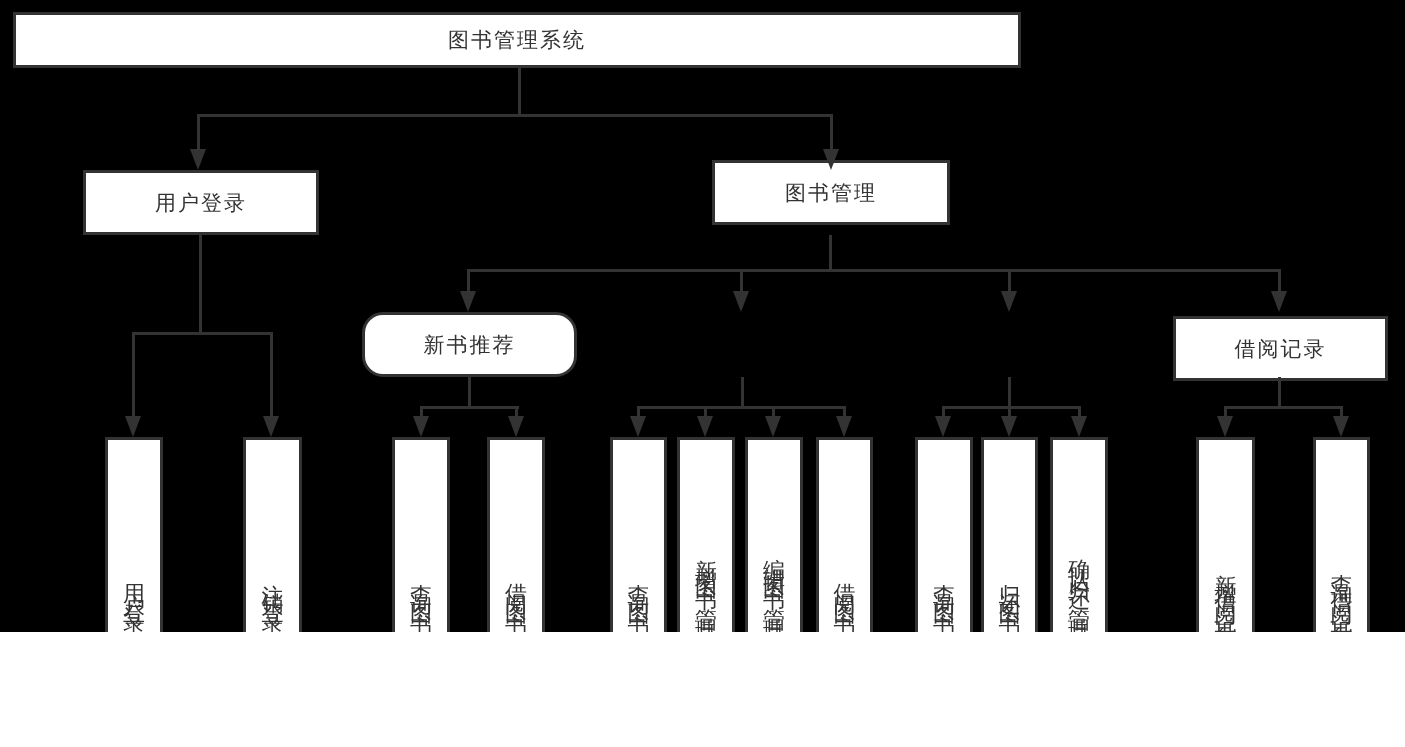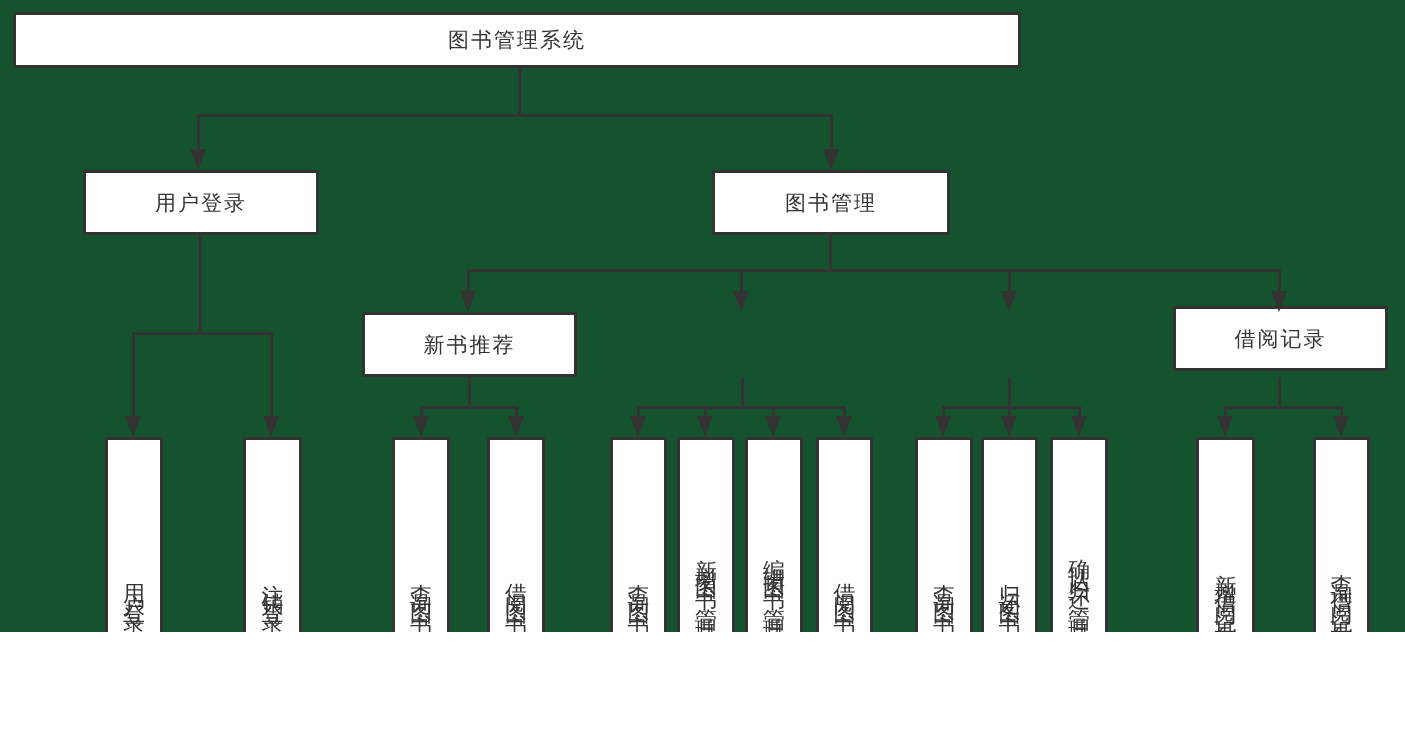--- a/index.html
+++ b/index.html
@@ -1,17 +1,17 @@
 <!DOCTYPE html>
 <html><head>
 <meta charset="utf-8">
 <style>
   html,body{margin:0;padding:0;background:#fff;}
   .stage{
-    position:relative;width:1405px;height:632px;background:#14532d;
+    position:relative;width:1405px;height:632px;background:#000000;
     font-family:"DejaVu Sans","Liberation Sans",sans-serif;overflow:hidden;
   }
   .box{
     position:absolute;box-sizing:border-box;border:3px solid #333333;background:#ffffff;
     display:flex;align-items:center;justify-content:center;
     color:#333333;font-size:21px;letter-spacing:2px;white-space:nowrap;
   }
   .leaf{
     writing-mode:vertical-rl;text-orientation:mixed;
     font-size:22px;letter-spacing:10px;line-height:1;
@@ -22,25 +22,25 @@
     border-left:8px solid transparent;border-right:8px solid transparent;
     border-top:21px solid #333333;
   }
   .watermark{
     position:absolute;left:1186px;top:714px;
     color:#9b9ca7;font-size:21px;letter-spacing:1px;white-space:nowrap;
   }
   
   .n-root{left:13px;top:12px;width:1008px;height:56px;}
   .n-userlogin{left:83px;top:170px;width:236px;height:65px;}
-  .n-bookmgmt{left:712px;top:170px;width:238px;height:65px;}
-  .n-newbook{left:362px;top:312px;width:215px;height:65px;}
+  .n-bookmgmt{left:712px;top:160px;width:238px;height:65px;}
+  .n-newbook{left:362px;top:312px;width:215px;height:65px;border-radius:21px;}
   .n-borrow{left:635px;top:312px;width:215px;height:65px;}
   .n-current{left:903px;top:312px;width:215px;height:65px;}
-  .n-record{left:1173px;top:306px;width:215px;height:65px;}
+  .n-record{left:1173px;top:316px;width:215px;height:65px;}
   .lf1{left:105px;top:437px;width:58px;height:298px;}
   .lf2{left:243px;top:437px;width:59px;height:298px;}
   .lf3{left:392px;top:437px;width:58px;height:298px;}
   .lf4{left:487px;top:437px;width:58px;height:298px;}
   .lf5{left:610px;top:437px;width:57px;height:298px;}
   .lf6{left:677px;top:437px;width:58px;height:298px;}
   .lf7{left:745px;top:437px;width:58px;height:298px;}
   .lf8{left:816px;top:437px;width:57px;height:298px;}
   .lf9{left:915px;top:437px;width:58px;height:298px;}
   .lf10{left:981px;top:437px;width:57px;height:298px;}

